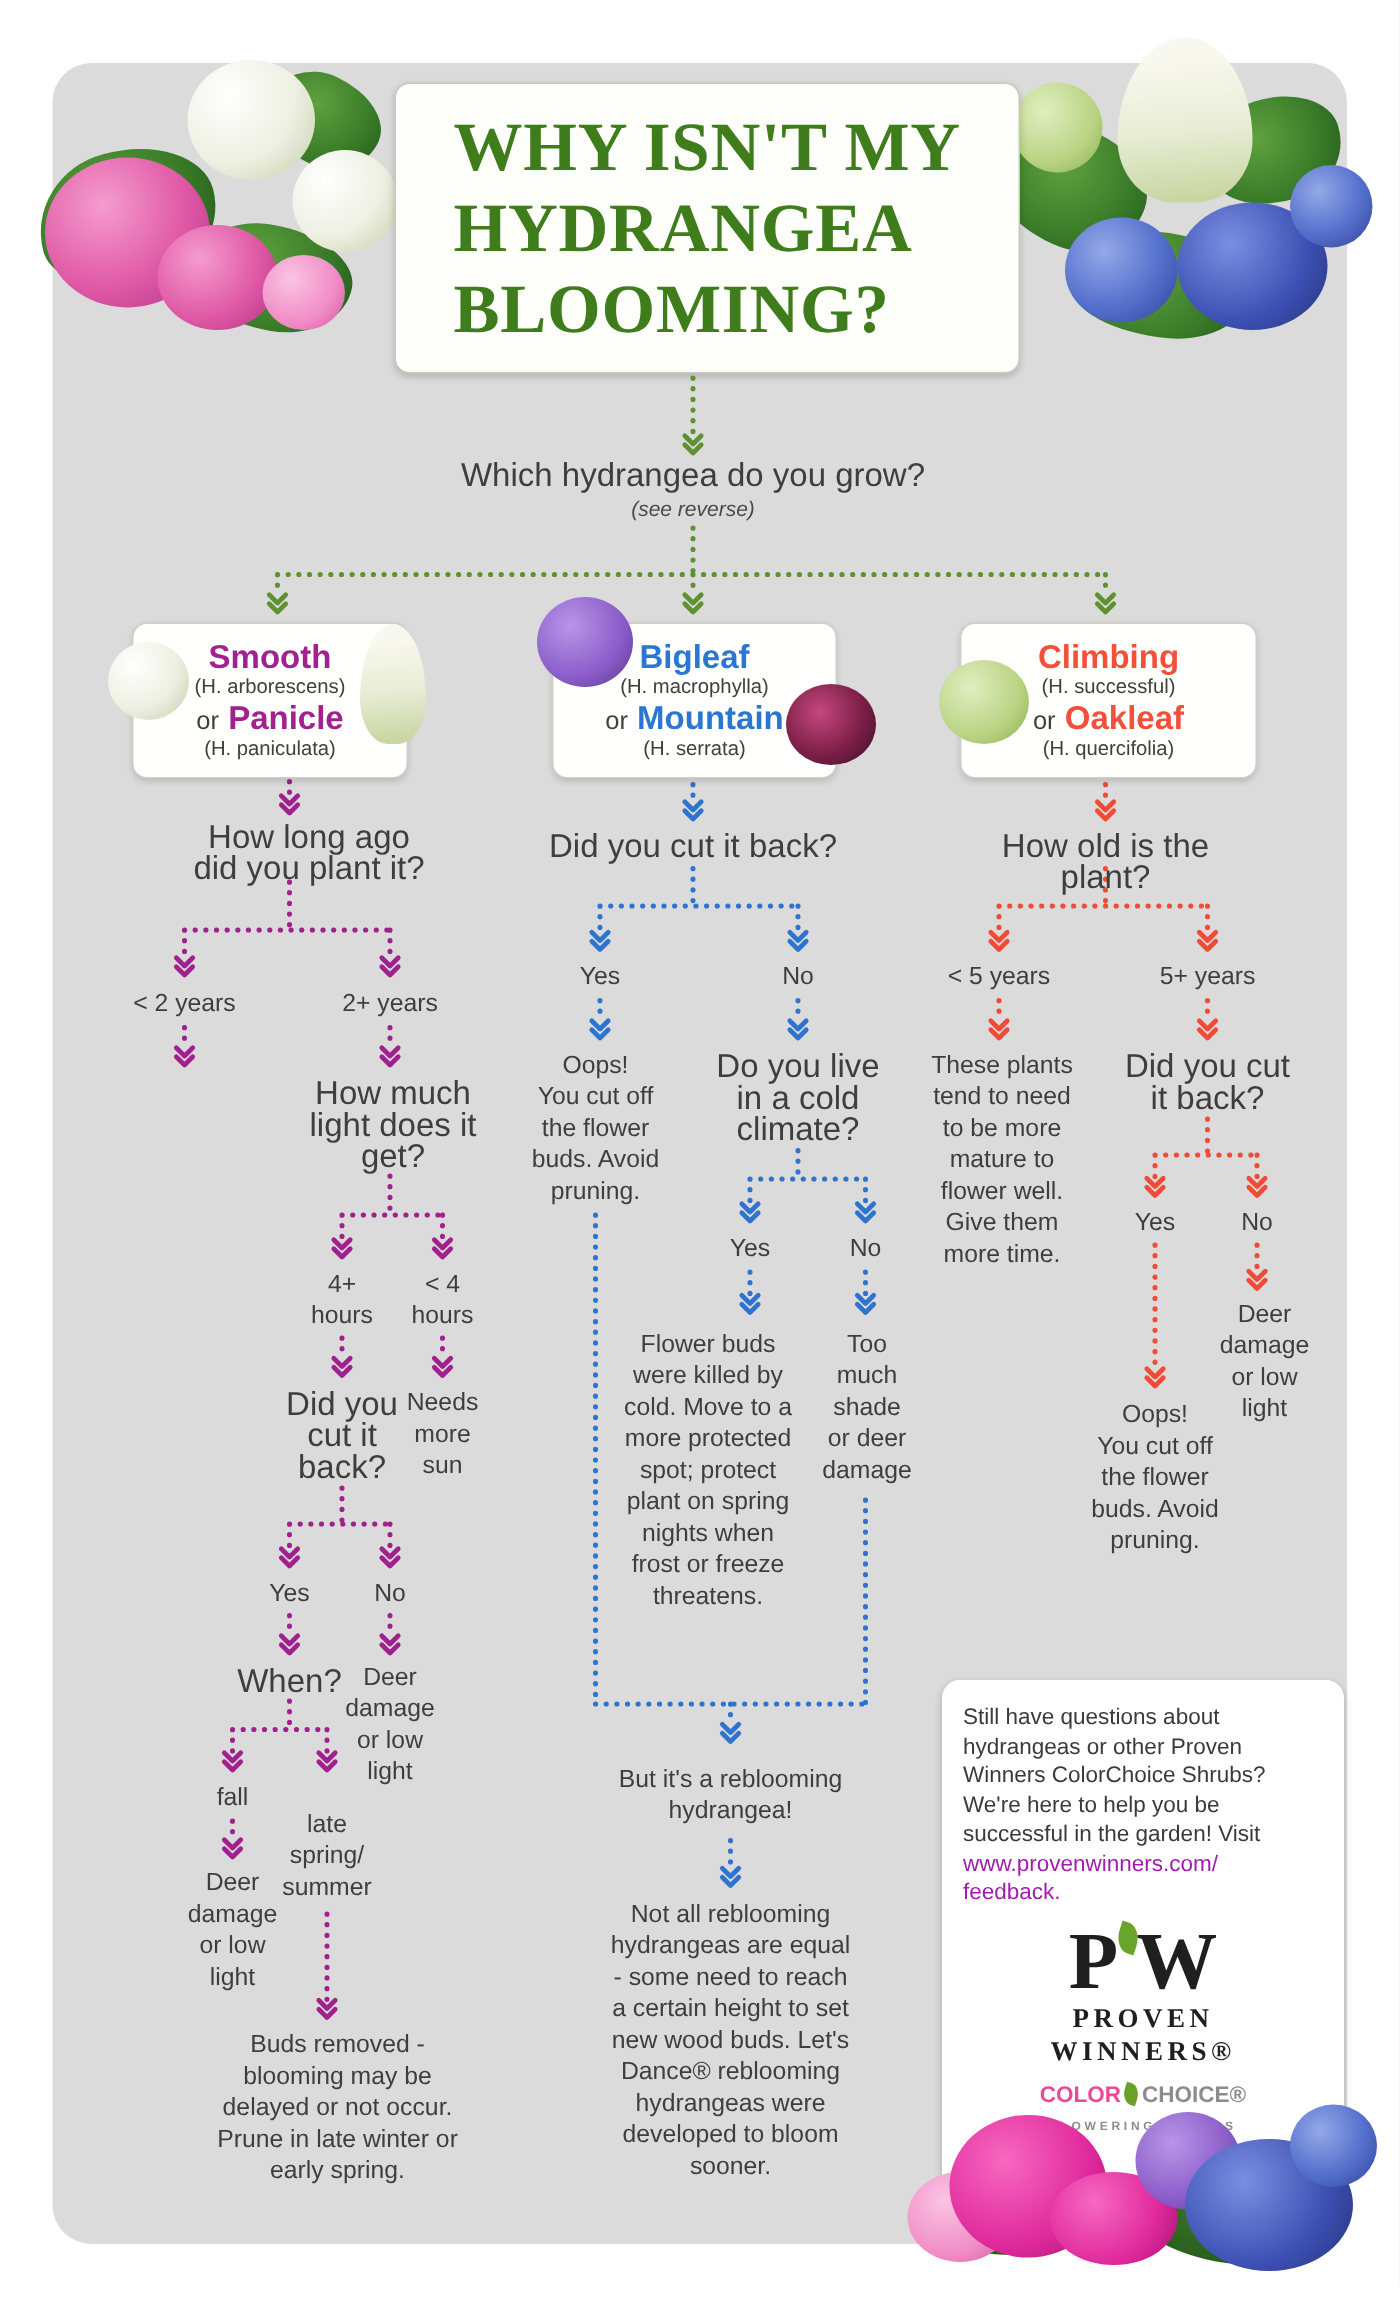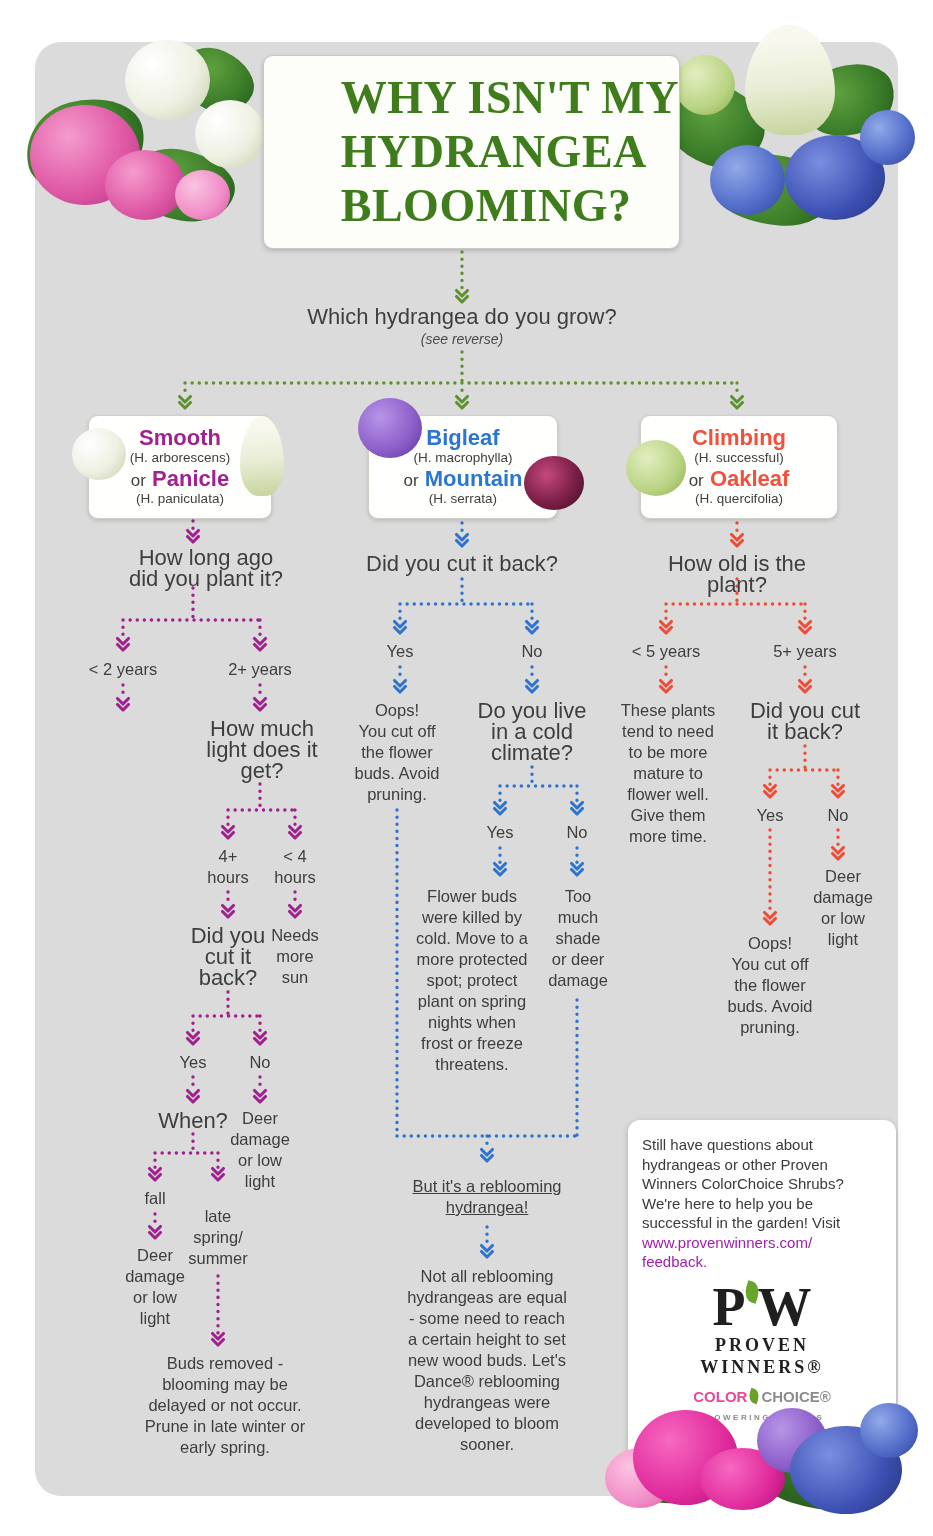--- a/index.html
+++ b/index.html
@@ -2,21 +2,21 @@
 <html><head>
 <meta charset="utf-8">
 <style>
   html,body{margin:0;padding:0;background:#ffffff;font-family:"Liberation Sans",sans-serif;}
   .canvas{position:relative;width:933px;height:1536px;background:#ffffff;overflow:hidden;}
   .panel{position:absolute;left:35px;top:42px;width:863px;height:1454px;background:#dbdbdb;border-radius:26px;}
 
   
   .title-box{position:absolute;left:263px;top:55px;width:415px;height:192px;background:#fdfdf9;
     border:1px solid #c9c9bf;border-radius:10px;box-shadow:0 2px 5px rgba(0,0,0,.18);
-    display:flex;align-items:center;justify-content:flex-end;}
+    display:flex;align-items:center;justify-content:center;}
   .title{font-family:"Liberation Serif",serif;font-weight:bold;font-size:46px;line-height:1.17;
     color:#3e7c1c;white-space:pre-line;text-align:left;letter-spacing:.5px;}
 
   
   .node{position:absolute;transform:translateX(-50%);white-space:pre-line;text-align:center;
     font-size:16.5px;line-height:21px;color:#3e3e3e;}
   .node.q{font-size:22px;}
   .note{font-style:italic;font-size:14px;color:#4a4a4a;}
 
   
@@ -278,21 +278,21 @@
 spot; protect
 plant on spring
 nights when
 frost or freeze
 threatens.</div>
   <div class="node" style="left:578px;top:886px;">Too
 much
 shade
 or deer
 damage</div>
-  <div class="node" style="left:487px;top:1176px;text-decoration:underline;">But it's a reblooming
+  <div class="node" style="left:487px;top:1176px;">But it's a reblooming
 hydrangea!</div>
   <div class="node" style="left:487px;top:1266px;">Not all reblooming
 hydrangeas are equal
 - some need to reach
 a certain height to set
 new wood buds. Let's
 Dance® reblooming
 hydrangeas were
 developed to bloom
 sooner.</div>

